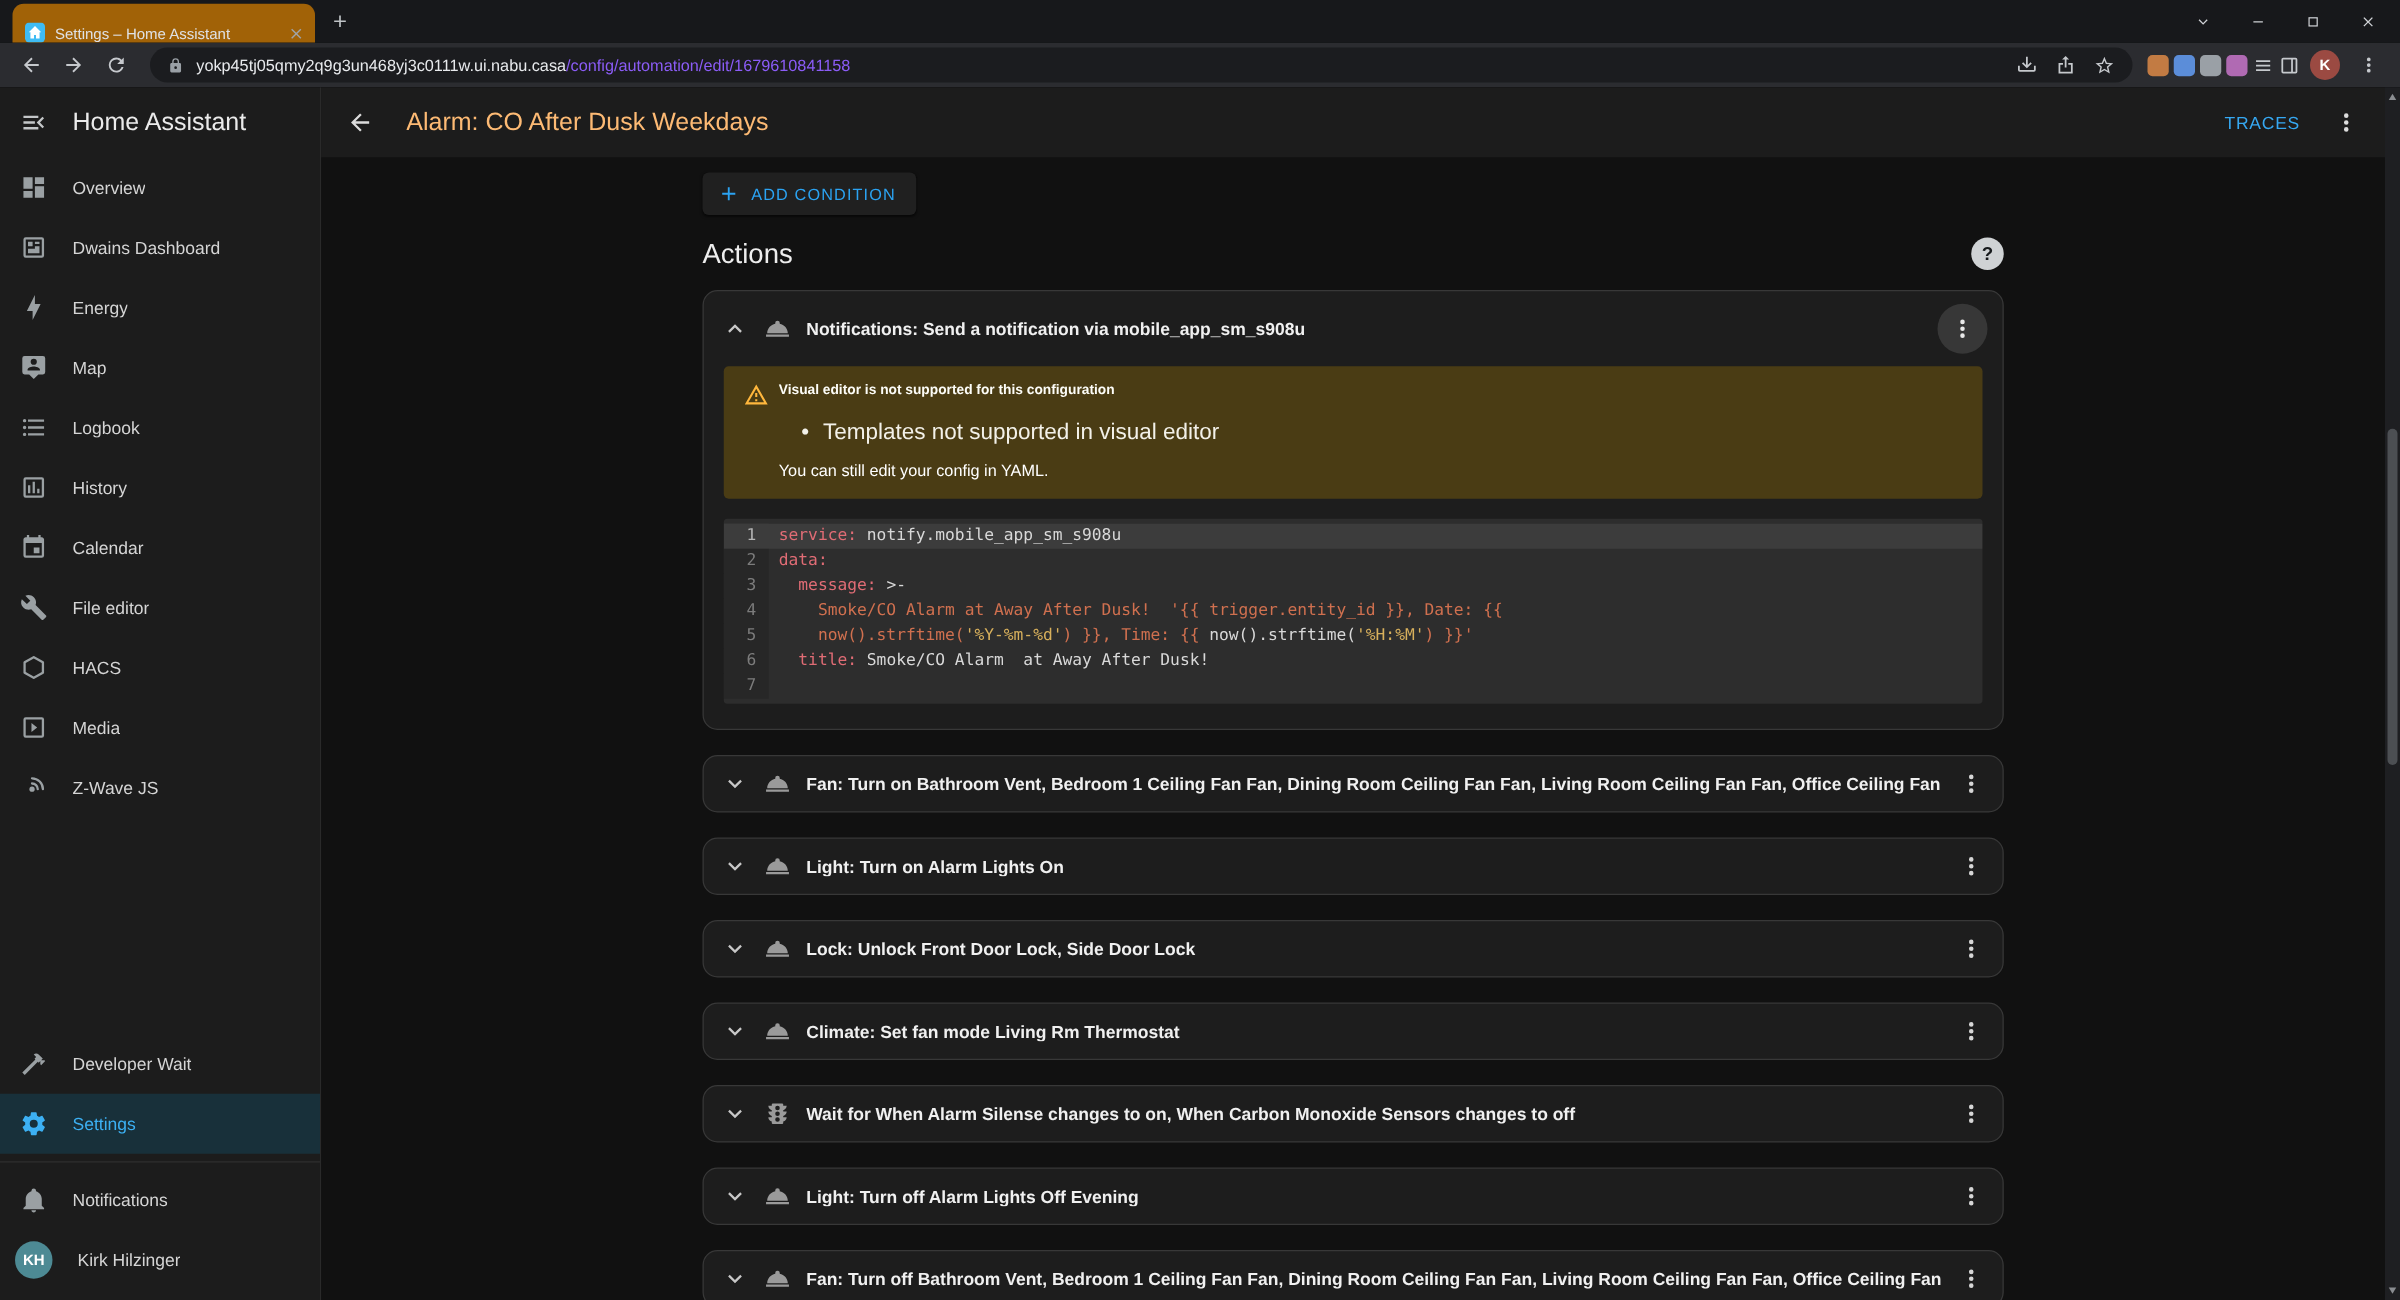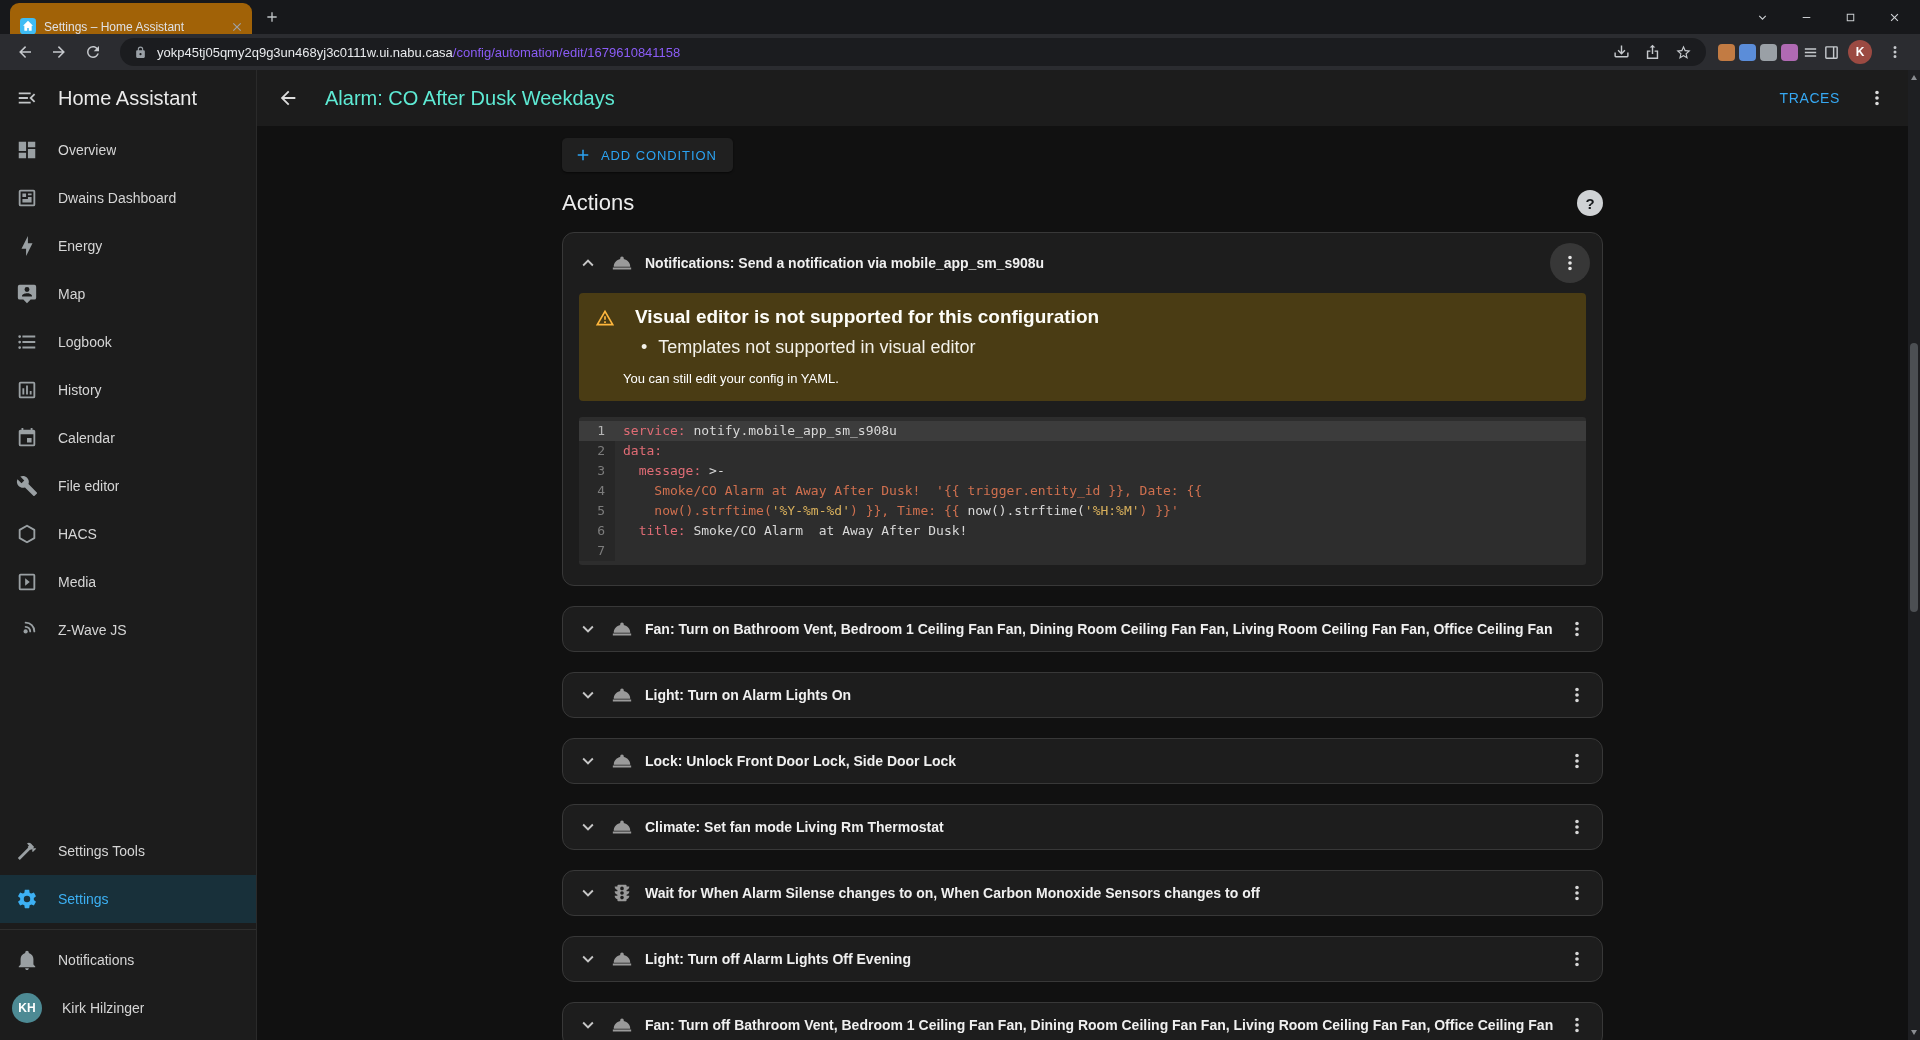--- a/index.html
+++ b/index.html
@@ -52,21 +52,21 @@
   .nav-label { font-size:14px; font-weight:500; white-space:nowrap; overflow:hidden; }
   .nav-item.active { background:rgba(3,169,244,0.14); }
   .nav-item.active .icon, .nav-item.active .nav-label { color:#3cb0f3; }
   .sb-spacer { flex:1; }
   .sb-divider { height:1px; background:#2e2e2e; margin:6px 0; flex:none; }
   .avatar { width:30px; height:30px; border-radius:50%; background:#4d8a94; color:#fff; font-size:12px; font-weight:700; display:flex; align-items:center; justify-content:center; margin-left:-4px; flex:none; }
 
   .main { flex:1; display:flex; flex-direction:column; min-width:0; }
   .ha-header { height:56px; background:#1c1c1c; display:flex; align-items:center; padding:0 20px; gap:26px; flex:none; }
   .hdr-ic { color:#dcdcdc; display:flex; }
-  .ha-title { font-size:20px; font-weight:400; color:#5eead4; flex:1; white-space:nowrap; overflow:hidden; }
+  .ha-title { font-size:20px; font-weight:400; color:#fdba74; flex:1; white-space:nowrap; overflow:hidden; }
   .traces { color:#36a8f2; font-size:14px; font-weight:500; letter-spacing:0.6px; cursor:pointer; }
 
   .content { flex:1; overflow:hidden; background:#111; padding:0 28px; }
   .content-inner { max-width:1041px; margin:0 auto; padding-top:12px; }
 
   .add-cond { background:#202020; border:none; border-radius:5px; height:34px; padding:0 16px 0 12px; display:inline-flex; align-items:center; gap:9px; color:#2ba3f2; font-family:inherit; font-size:13px; font-weight:500; letter-spacing:0.9px; cursor:pointer; box-shadow:0 1px 2px rgba(0,0,0,0.55); }
   .ac-plus .icon { width:18px; height:18px; }
 
   .actions-head { display:flex; align-items:center; justify-content:space-between; margin:18px 0 16px; }
   .actions-head h2 { font-size:22px; font-weight:500; color:#ededed; }
@@ -76,21 +76,21 @@
   .chev-btn { color:#c7c7c7; display:flex; cursor:pointer; }
   .svc-ic { color:#9a9a9a; display:flex; }
   .action-title { font-size:14px; font-weight:700; color:#f0f0f0; flex:1; white-space:nowrap; overflow:hidden; }
   .row-kebab { color:#d6d6d6; display:flex; cursor:pointer; }
   .action-row { height:46px; display:flex; align-items:center; gap:12px; padding:0 14px; }
 
   .exp-header { height:60px; display:flex; align-items:center; gap:12px; padding:0 12px 0 14px; }
   .kebab-circle { width:40px; height:40px; border-radius:50%; background:#373737; display:flex; align-items:center; justify-content:center; color:#e8e8e8; margin-left:auto; cursor:pointer; flex:none; }
 
   .warn { margin:0 16px; background:#4a3c14; border-radius:4px; padding:13px 16px 15px; }
-  .warn-title { display:flex; align-items:flex-end; gap:20px; font-weight:700; font-size:19px; color:#fdfdf8; }
+  .warn-title { display:flex; align-items:flex-start; gap:8px; font-weight:700; font-size:11px; color:#fdfdf8; }
   .warn-ic { color:#ffb73d; display:flex; }
   .warn-ic .icon { width:20px; height:20px; }
   .warn-bullet { margin:9px 0 0 46px; font-size:18px; color:#f3f1e9; }
   .warn-bullet::before { content:"•"; margin-right:11px; }
   .warn-note { margin:13px 0 0 28px; font-size:13px; color:#ffffff; }
 
   .code { margin:16px 16px 20px; background:#2d2d2d; border-radius:3px; font-family:"DejaVu Sans Mono",monospace; font-size:13px; line-height:20px; overflow:hidden; padding:4px 0; }
   .code-line { display:flex; }
   .ln { width:36px; text-align:right; padding-right:10px; color:#7c7c7c; flex:none; background:#272727; }
   .lc { white-space:pre; padding-left:8px; }
@@ -299,21 +299,21 @@
           </svg>
           <span class="nav-label">Z-Wave JS</span>
         </div>
       </nav>
     <div class="sb-spacer"></div>
     <nav id="nav-secondary">
         <div class="nav-item">
           <svg class="icon" viewBox="0 0 24 24">
             <path fill-rule="evenodd" d="M2,19.63L13.43,8.2L12.72,7.5L14.14,6.07L12,3.89C13.2,2.7 15.09,2.7 16.27,3.89L19.87,7.5L18.45,8.91H21.29L22,9.62L18.45,13.21L17.74,12.5V9.62L16.27,11.04L15.56,10.33L4.13,21.76L2,19.63Z"></path>
           </svg>
-          <span class="nav-label">Settings Tools</span>
+          <span class="nav-label">Developer Wait</span>
         </div>
         <div class="nav-item active">
           <svg class="icon" viewBox="0 0 24 24">
             <path fill-rule="evenodd" d="M12,15.5A3.5,3.5 0 0,1 8.5,12A3.5,3.5 0 0,1 12,8.5A3.5,3.5 0 0,1 15.5,12A3.5,3.5 0 0,1 12,15.5M19.43,12.97C19.47,12.65 19.5,12.33 19.5,12C19.5,11.67 19.47,11.34 19.43,11L21.54,9.37C21.73,9.22 21.78,8.95 21.66,8.73L19.66,5.27C19.54,5.05 19.27,4.96 19.05,5.05L16.56,6.05C16.04,5.66 15.5,5.32 14.87,5.07L14.5,2.42C14.46,2.18 14.25,2 14,2H10C9.75,2 9.54,2.18 9.5,2.42L9.13,5.07C8.5,5.32 7.96,5.66 7.44,6.05L4.95,5.05C4.73,4.96 4.46,5.05 4.34,5.27L2.34,8.73C2.21,8.95 2.27,9.22 2.46,9.37L4.57,11C4.53,11.34 4.5,11.67 4.5,12C4.5,12.33 4.53,12.65 4.57,12.97L2.46,14.63C2.27,14.78 2.21,15.05 2.34,15.27L4.34,18.73C4.46,18.95 4.73,19.03 4.95,18.95L7.44,17.94C7.96,18.34 8.5,18.68 9.13,18.93L9.5,21.58C9.54,21.82 9.75,22 10,22H14C14.25,22 14.46,21.82 14.5,21.58L14.87,18.93C15.5,18.67 16.04,18.34 16.56,17.94L19.05,18.95C19.27,19.03 19.54,18.95 19.66,18.73L21.66,15.27C21.78,15.05 21.73,14.78 21.54,14.63L19.43,12.97Z"></path>
           </svg>
           <span class="nav-label">Settings</span>
         </div>
       </nav>
     <div class="sb-divider"></div>
     <nav id="nav-tertiary">

